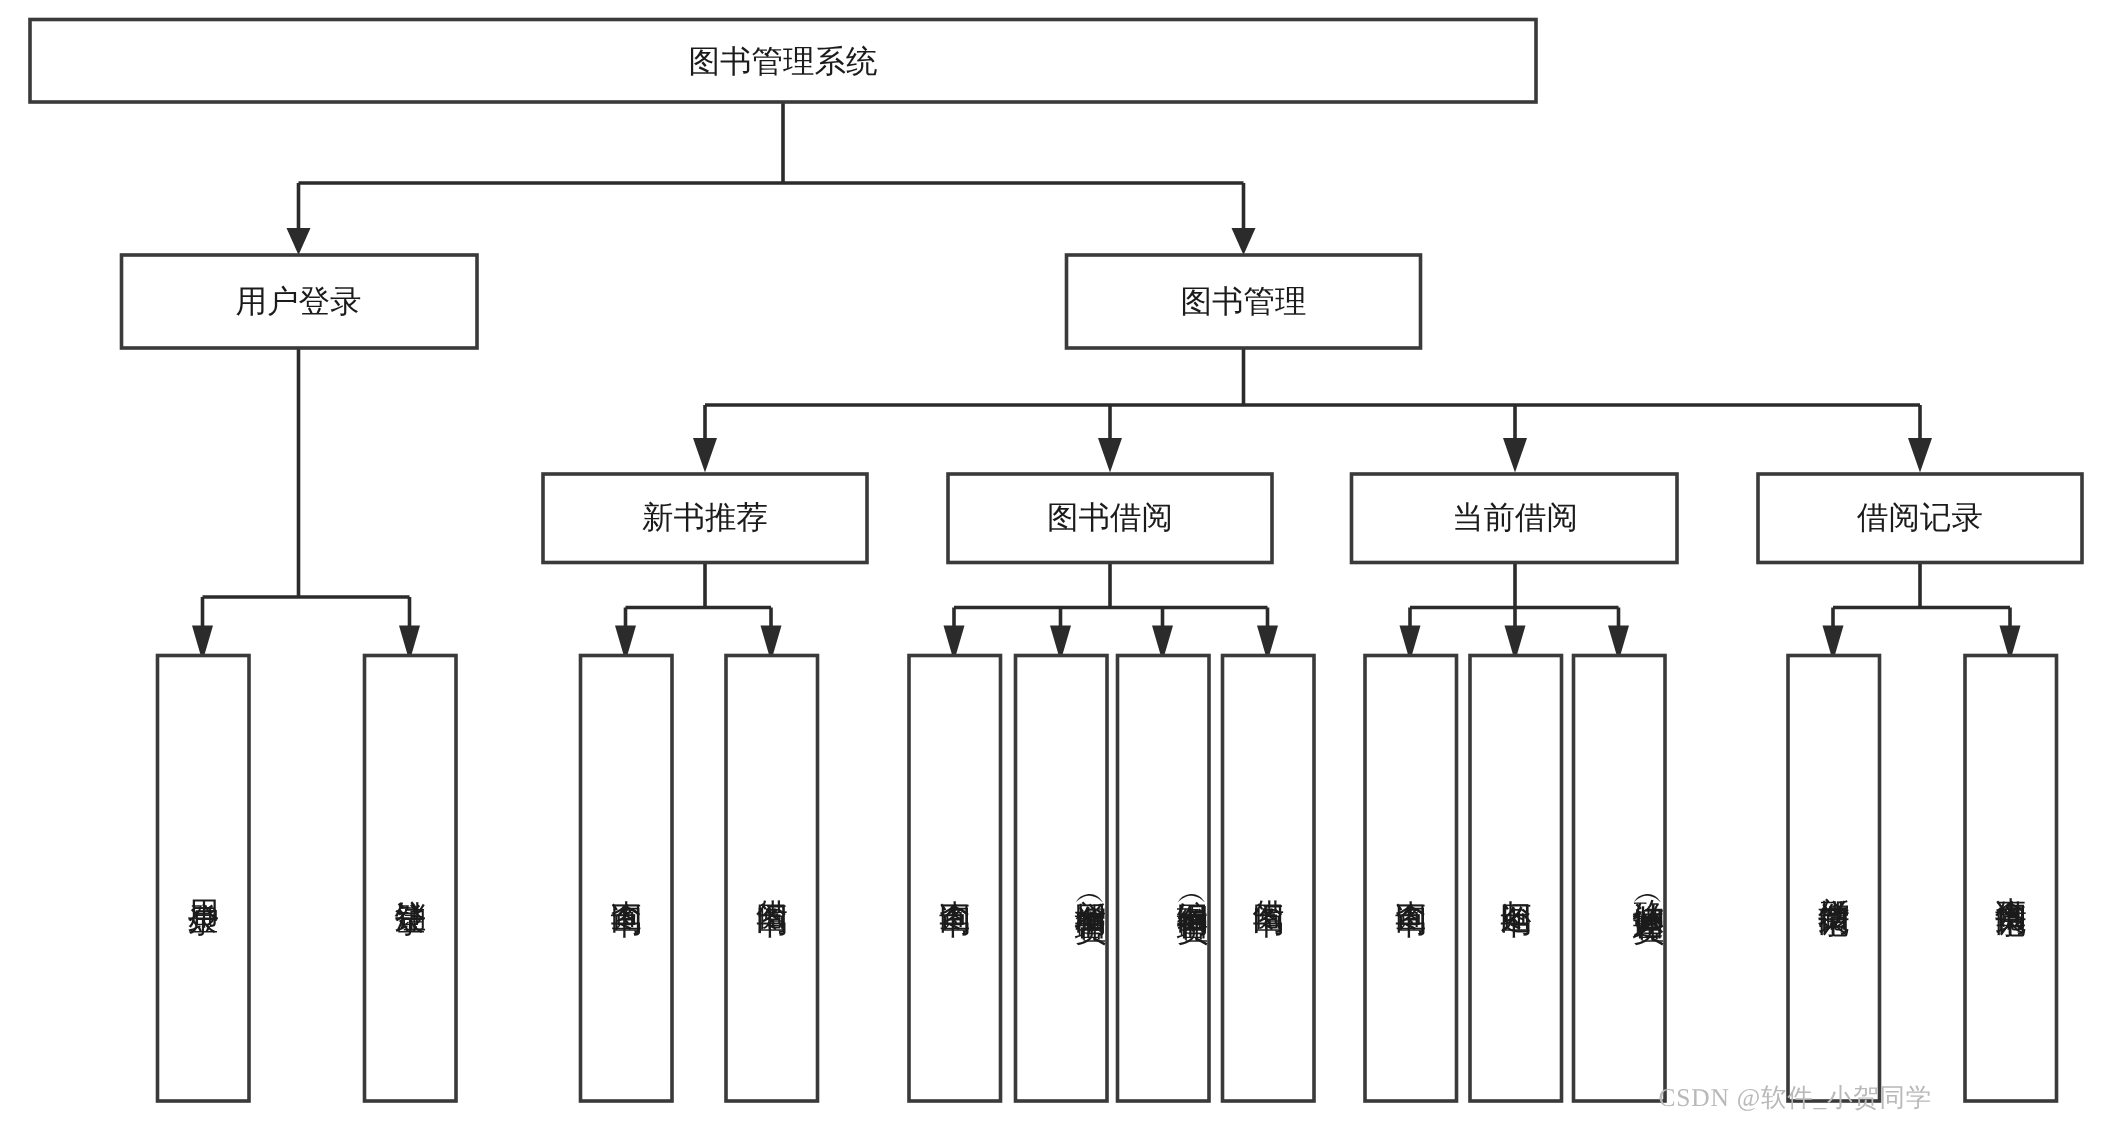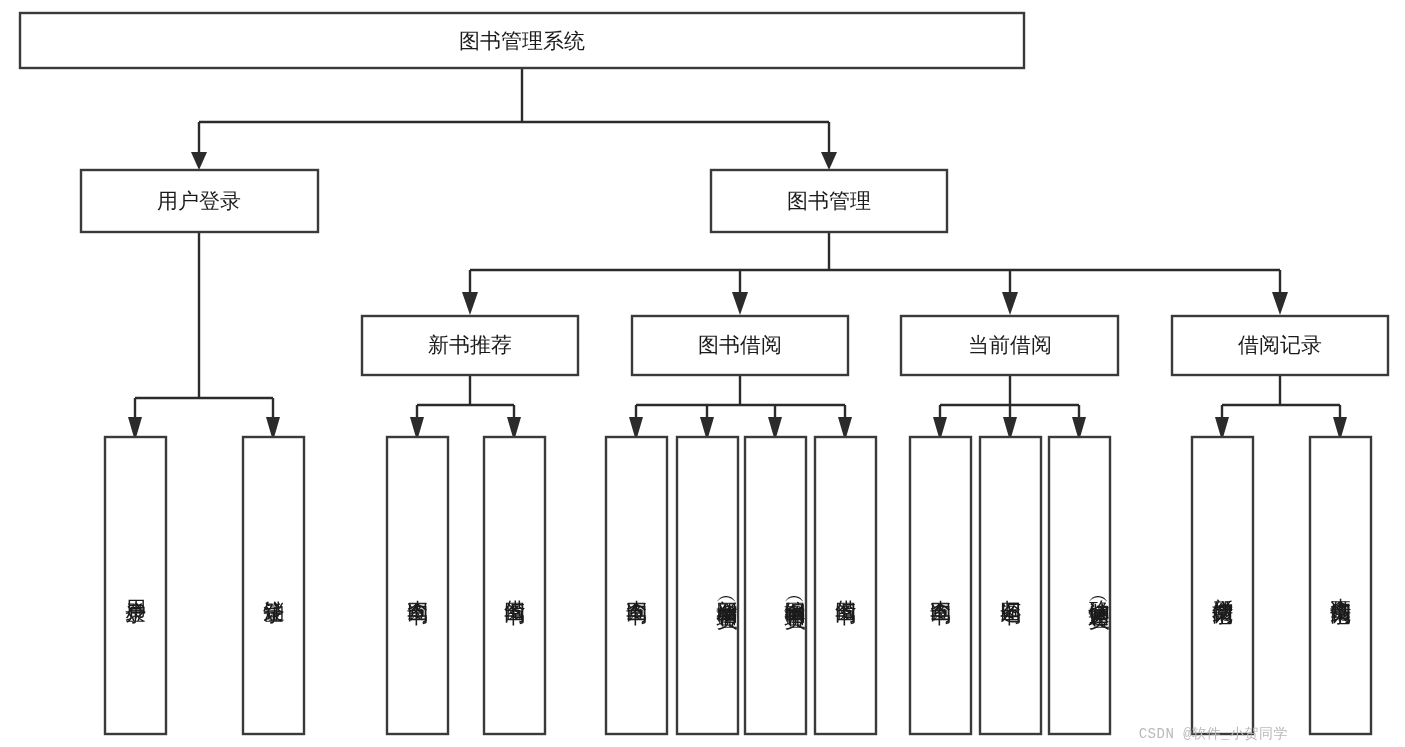--- a/index.html
+++ b/index.html
@@ -63,22 +63,22 @@
     display: flex;
     align-items: center;
     justify-content: center;
     white-space: nowrap;
     user-select: none;
   }
   .watermark {
     position: absolute;
     right: 10px;
     bottom: 4px;
-    font-family: Liberation Mono, monospace;
-    font-size: 14px;
+    font-family: Liberation Serif, serif;
+    font-size: 17px;
     color: #b9b9b9;
     letter-spacing: 0.5px;
     white-space: nowrap;
     user-select: none;
   }
 </style>
 </head>
 <body>
 
 <div id="diagram-root">

